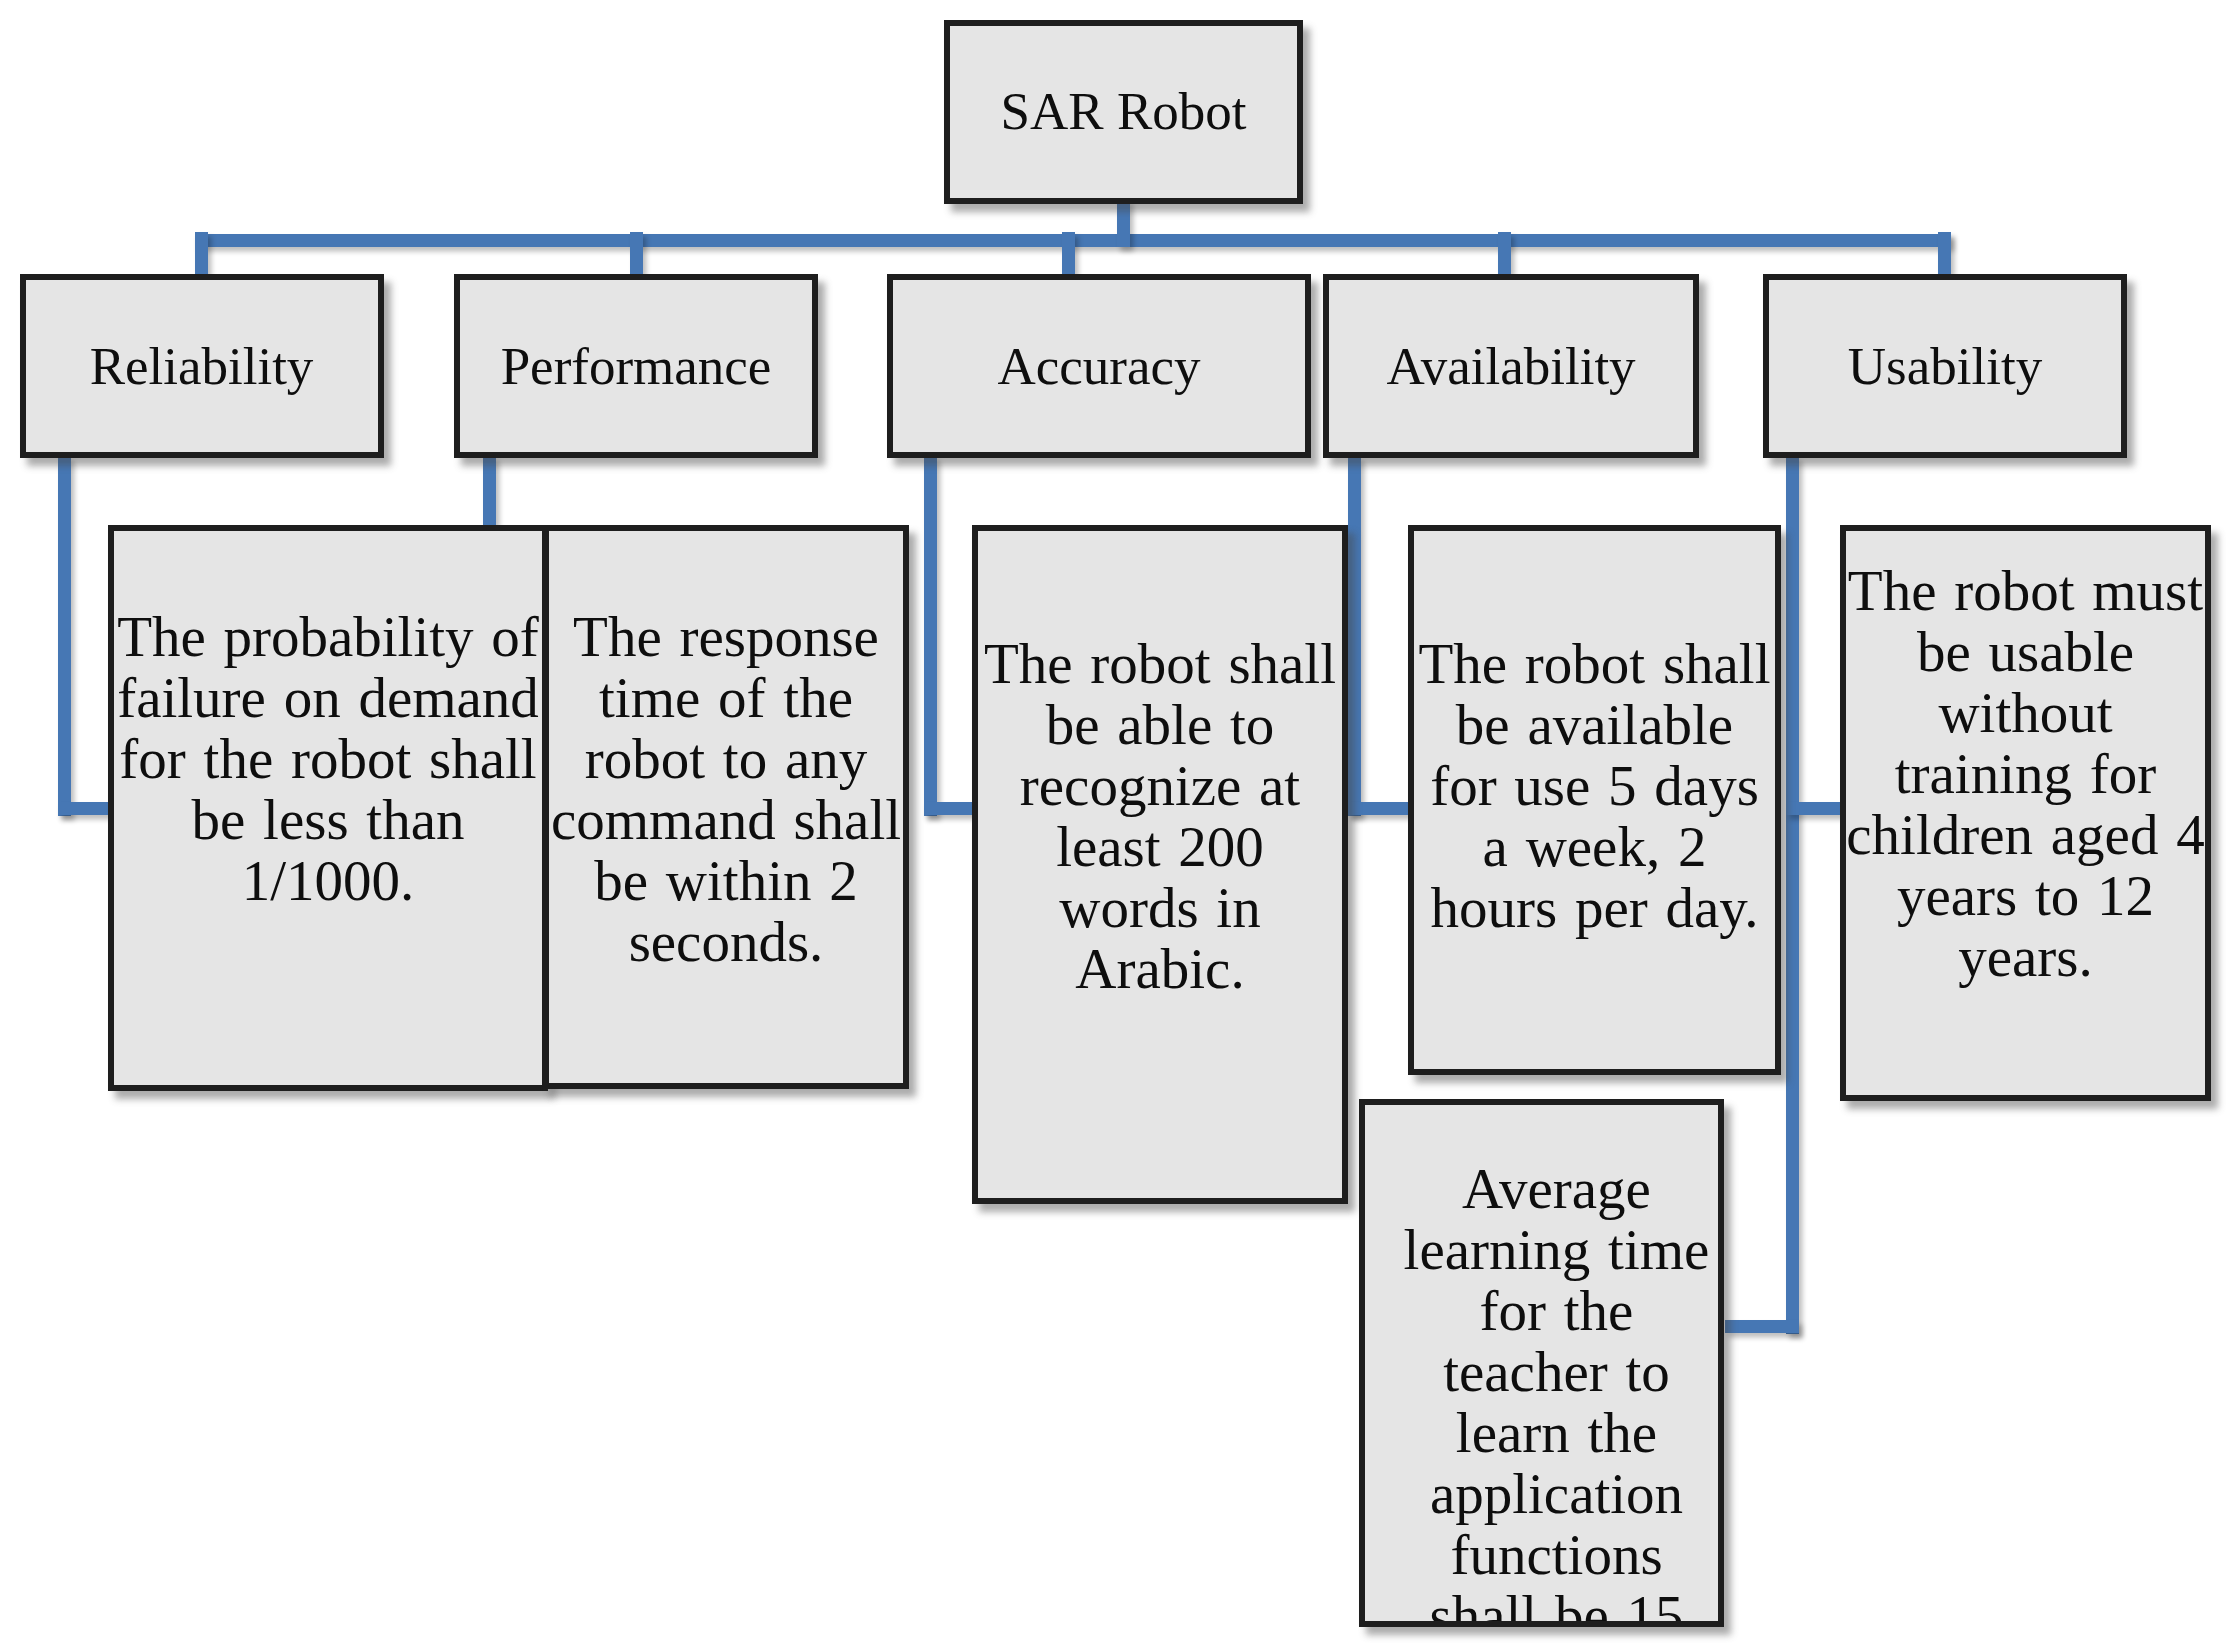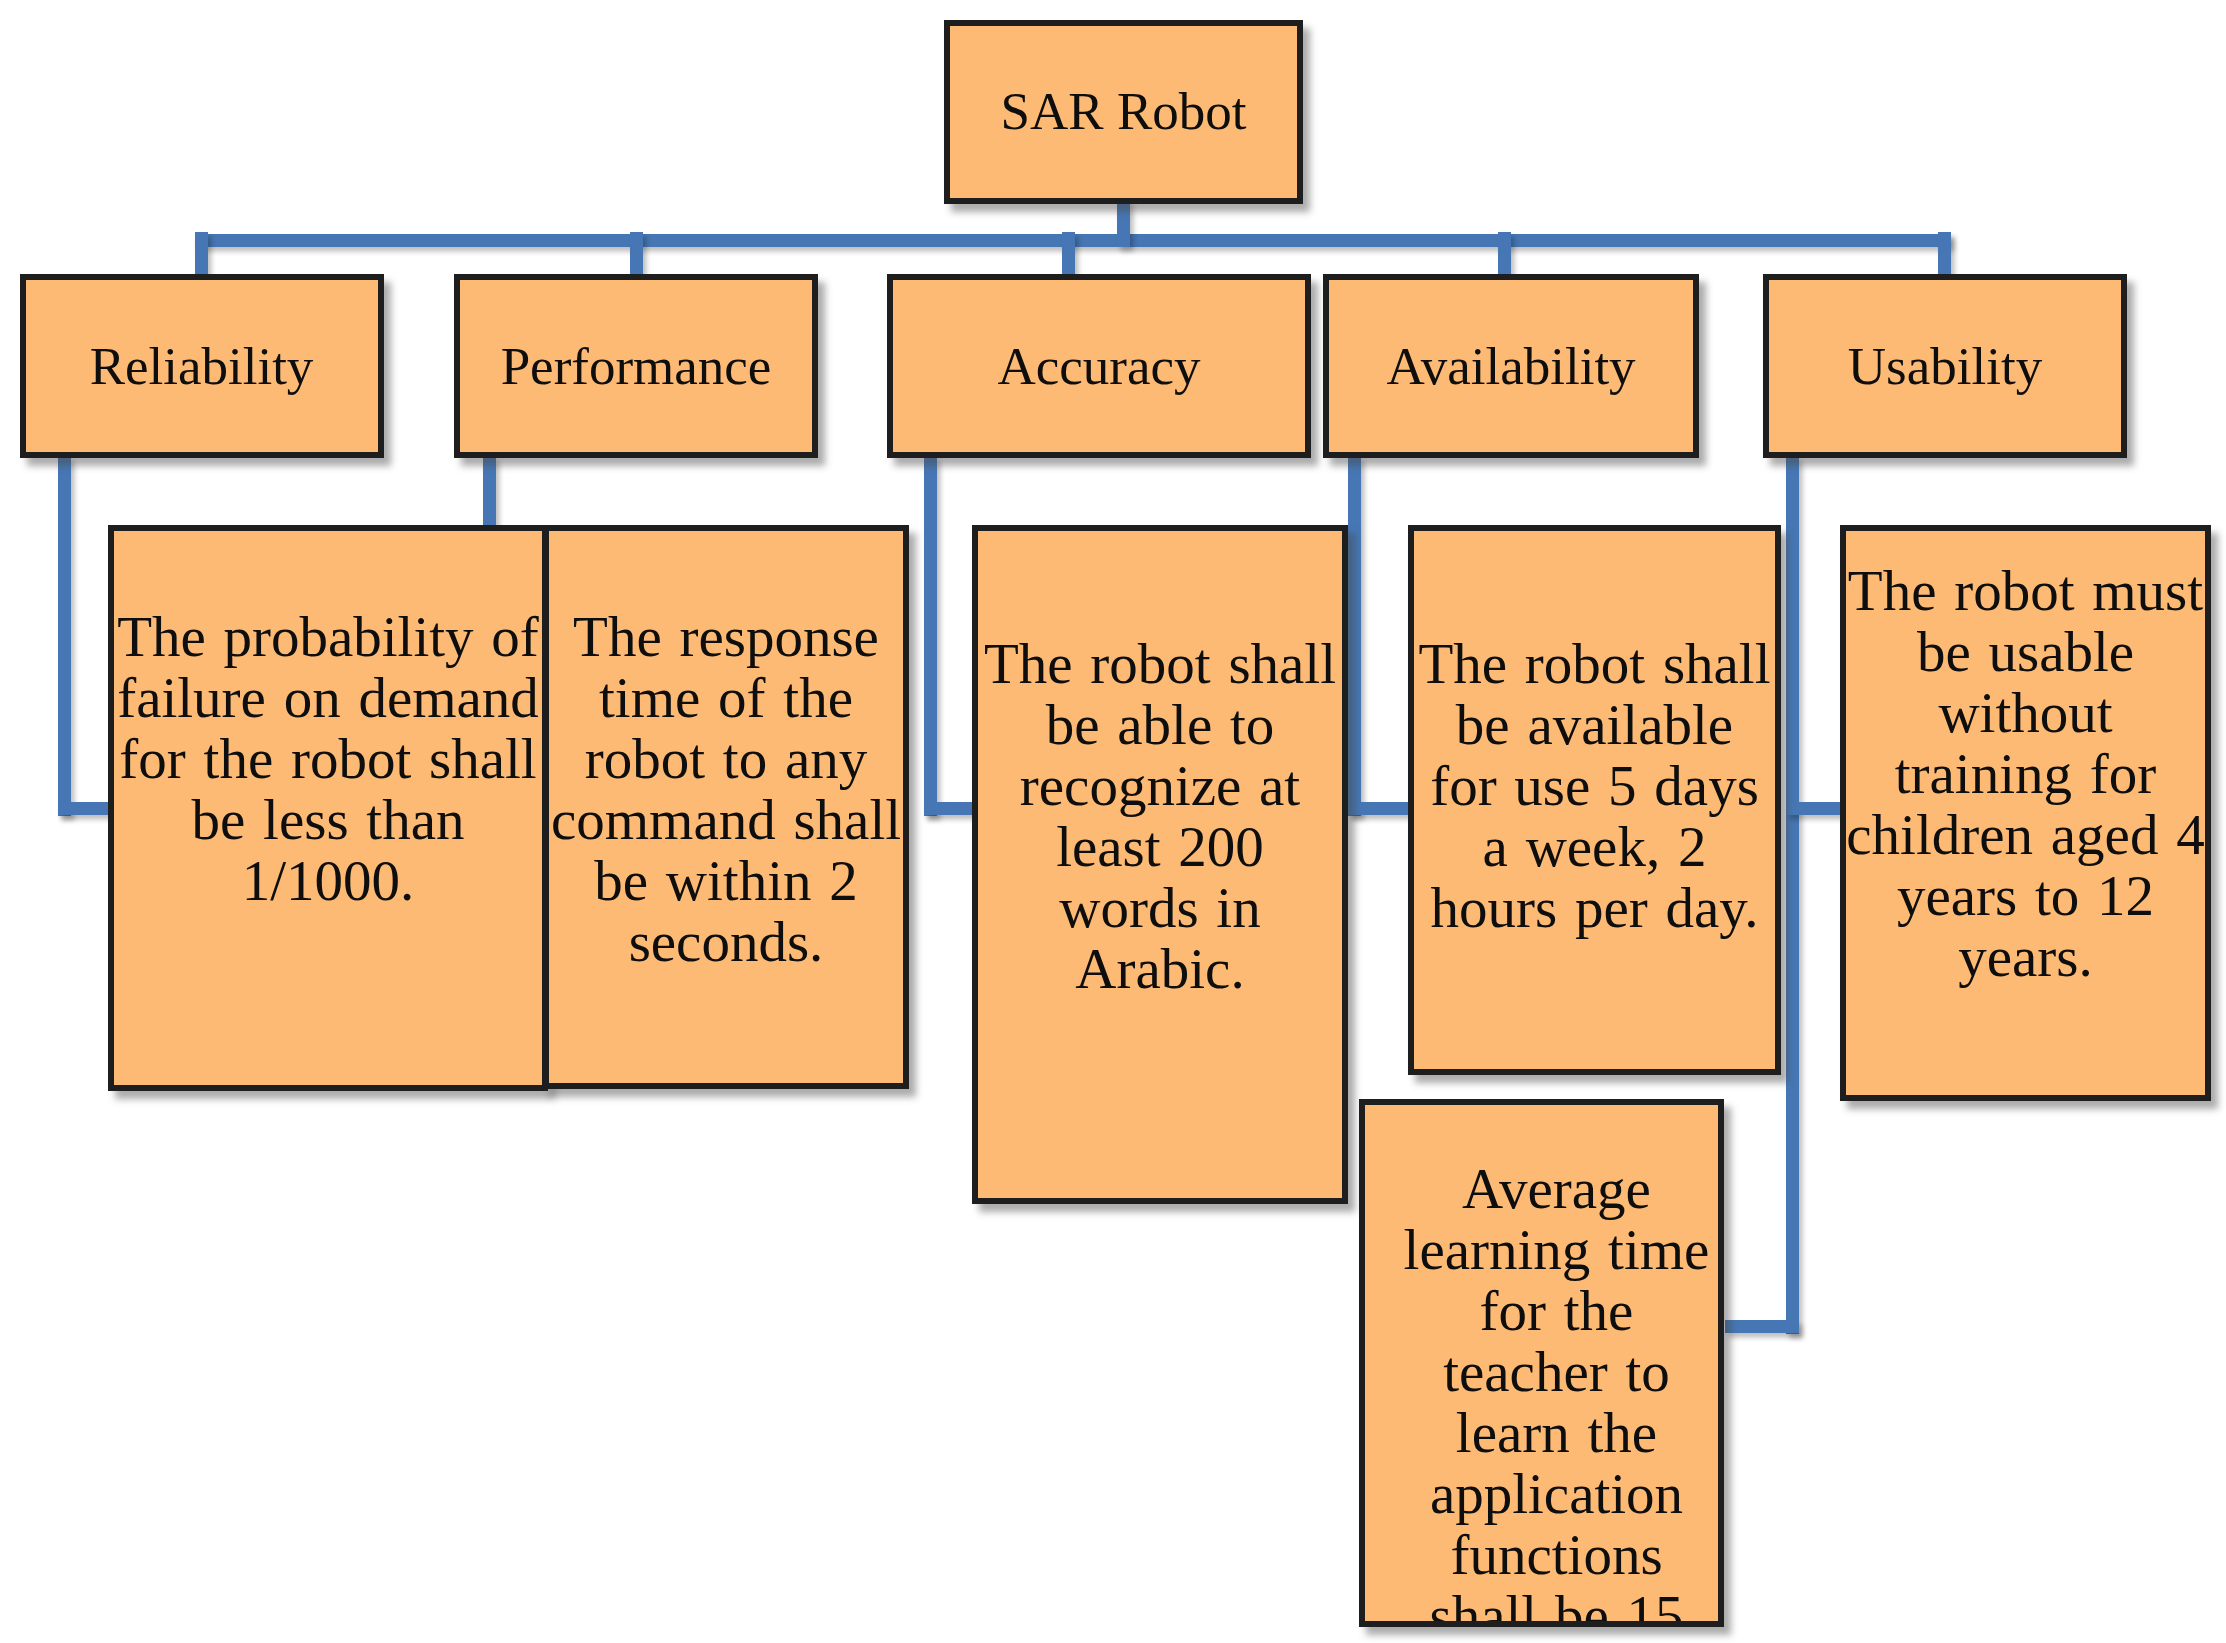--- a/index.html
+++ b/index.html
@@ -15,21 +15,21 @@
     font-family: "Liberation Serif", "DejaVu Serif", serif;
     color: #0e0e0e;
   }
   .canvas {
     position: absolute;
     inset: 0;
   }
   
   .node {
     position: absolute;
-    background: #fdba74;
+    background: #e5e5e5;
     border: 6.2px solid #1e1e1e;
     box-sizing: border-box;
     box-shadow: 7px 8px 7px rgba(70,70,70,0.45);
     display: flex;
     align-items: center;
     justify-content: center;
     text-align: center;
     z-index: 2;
   }
   .label-node {

